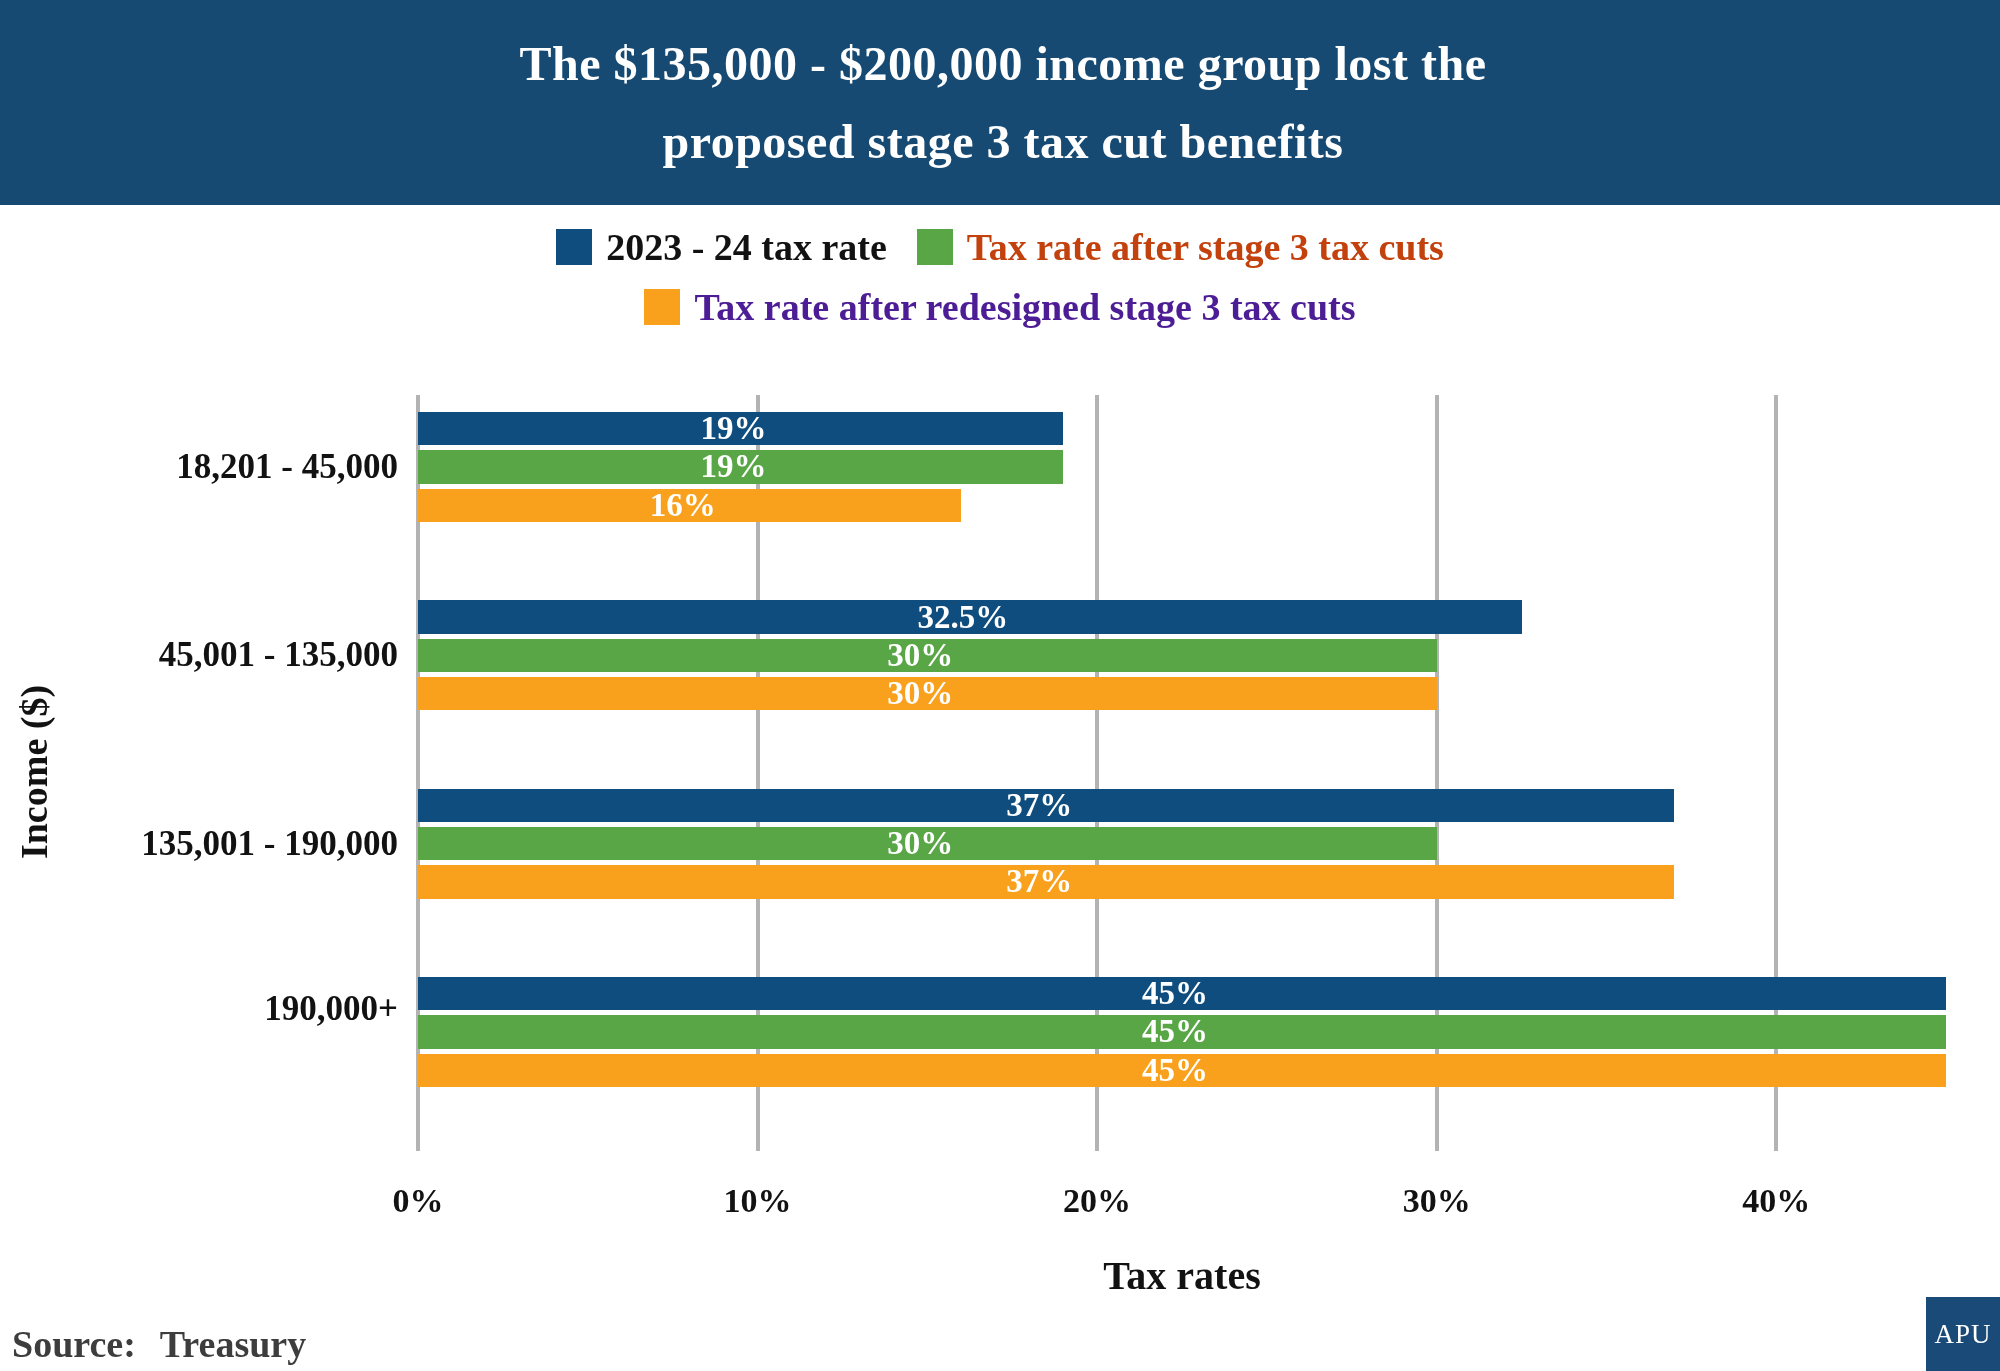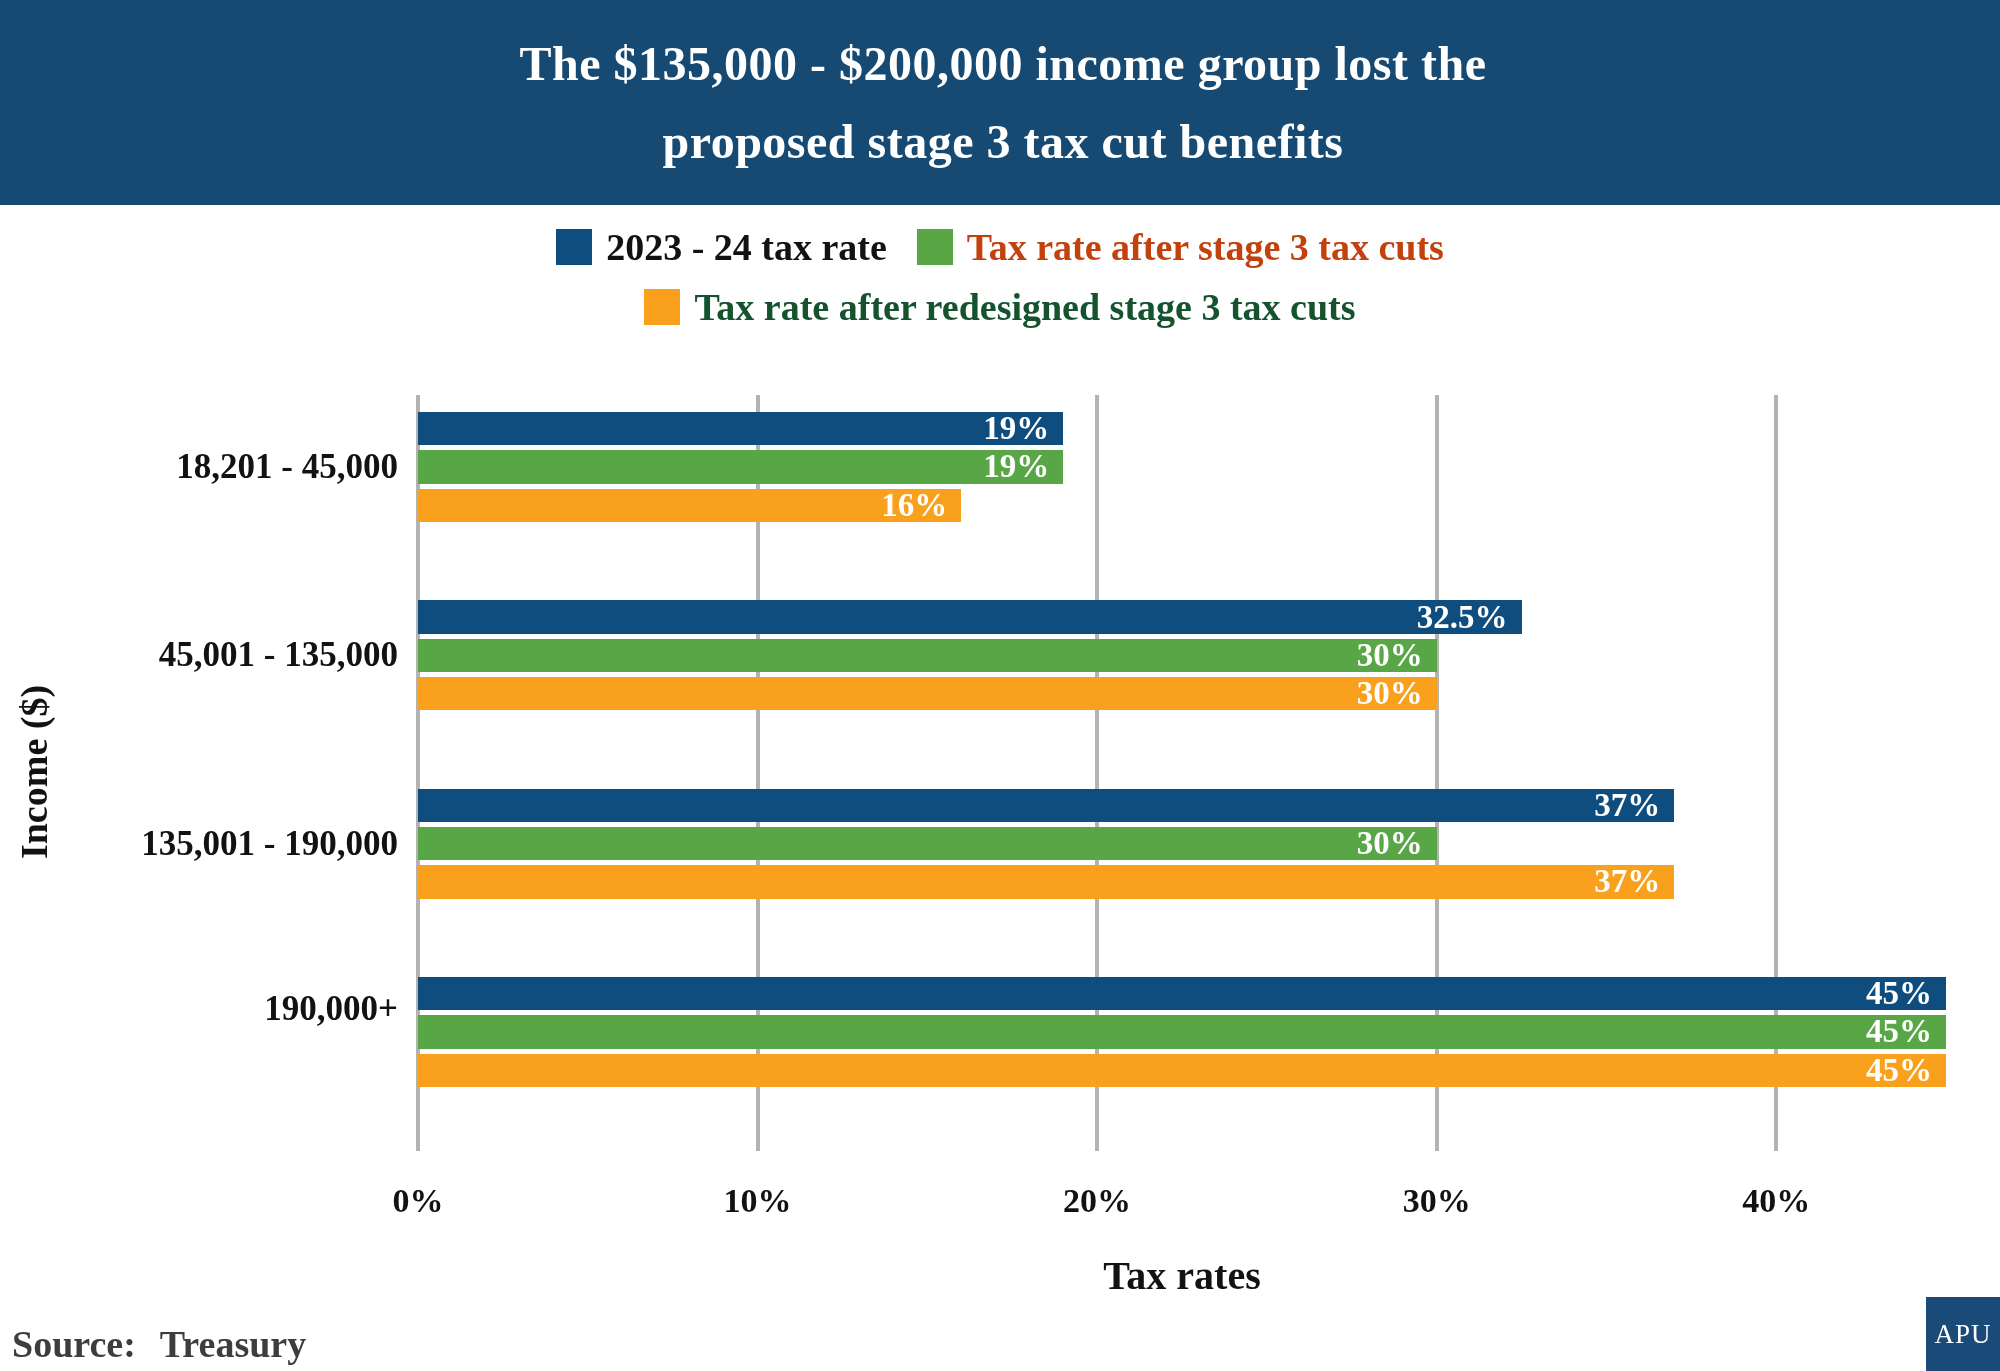--- a/index.html
+++ b/index.html
@@ -25,21 +25,21 @@
   }
   .legend-row{display:flex;align-items:center;column-gap:30px;}
   .legend-item{display:flex;align-items:center;column-gap:14px;}
   .legend-swatch{width:36px;height:36px;flex:0 0 auto;}
   .legend-label{font-size:38px;font-weight:700;color:#121212;line-height:44px;white-space:nowrap;}
   
   .plot{position:absolute;left:418px;top:395px;width:1528px;height:756px;}
   .gridline{position:absolute;top:0;bottom:0;width:4px;transform:translateX(-50%);z-index:0;}
   .bar{
     position:absolute;left:0;z-index:1;box-sizing:border-box;
-    display:flex;align-items:center;justify-content:flex-end;padding-right:14px;
+    display:flex;align-items:center;justify-content:center;padding-right:14px;
   }
   .bar-label{color:#ffffff;font-size:33px;font-weight:700;line-height:1;white-space:nowrap;}
   
   .cat-labels{position:absolute;left:0;top:395px;width:398px;height:756px;}
   .cat-label{
     position:absolute;right:0;transform:translateY(-50%);
     font-size:35px;font-weight:700;color:#121212;white-space:nowrap;
   }
   
   .xticks{position:absolute;left:0;top:0;width:2000px;height:0;}
@@ -82,21 +82,21 @@
         <span class="legend-label" style="color: rgb(18, 18, 18);">2023 - 24 tax rate</span>
       </div>
       <div class="legend-item">
         <span class="legend-swatch" style="background: rgb(88, 166, 70);"></span>
         <span class="legend-label" style="color: #c2410c;">Tax rate after stage 3 tax cuts</span>
       </div>
     </div>
     <div class="legend-row">
       <div class="legend-item">
         <span class="legend-swatch" style="background: rgb(249, 161, 29);"></span>
-        <span class="legend-label" style="color: #14532d;">Tax rate after redesigned stage 3 tax cuts</span>
+        <span class="legend-label" style="color: #4c1d95;">Tax rate after redesigned stage 3 tax cuts</span>
       </div>
     </div>
   </div>
 
 <div class="ylabel">Income ($)</div>
 
 <div class="cat-labels">
     <div class="cat-label" style="top: 72px;">18,201 - 45,000</div>
     <div class="cat-label" style="top: 260.33px;">45,001 - 135,000</div>
     <div class="cat-label" style="top: 448.66px; text-align: right;">135,001 - 190,000</div>

